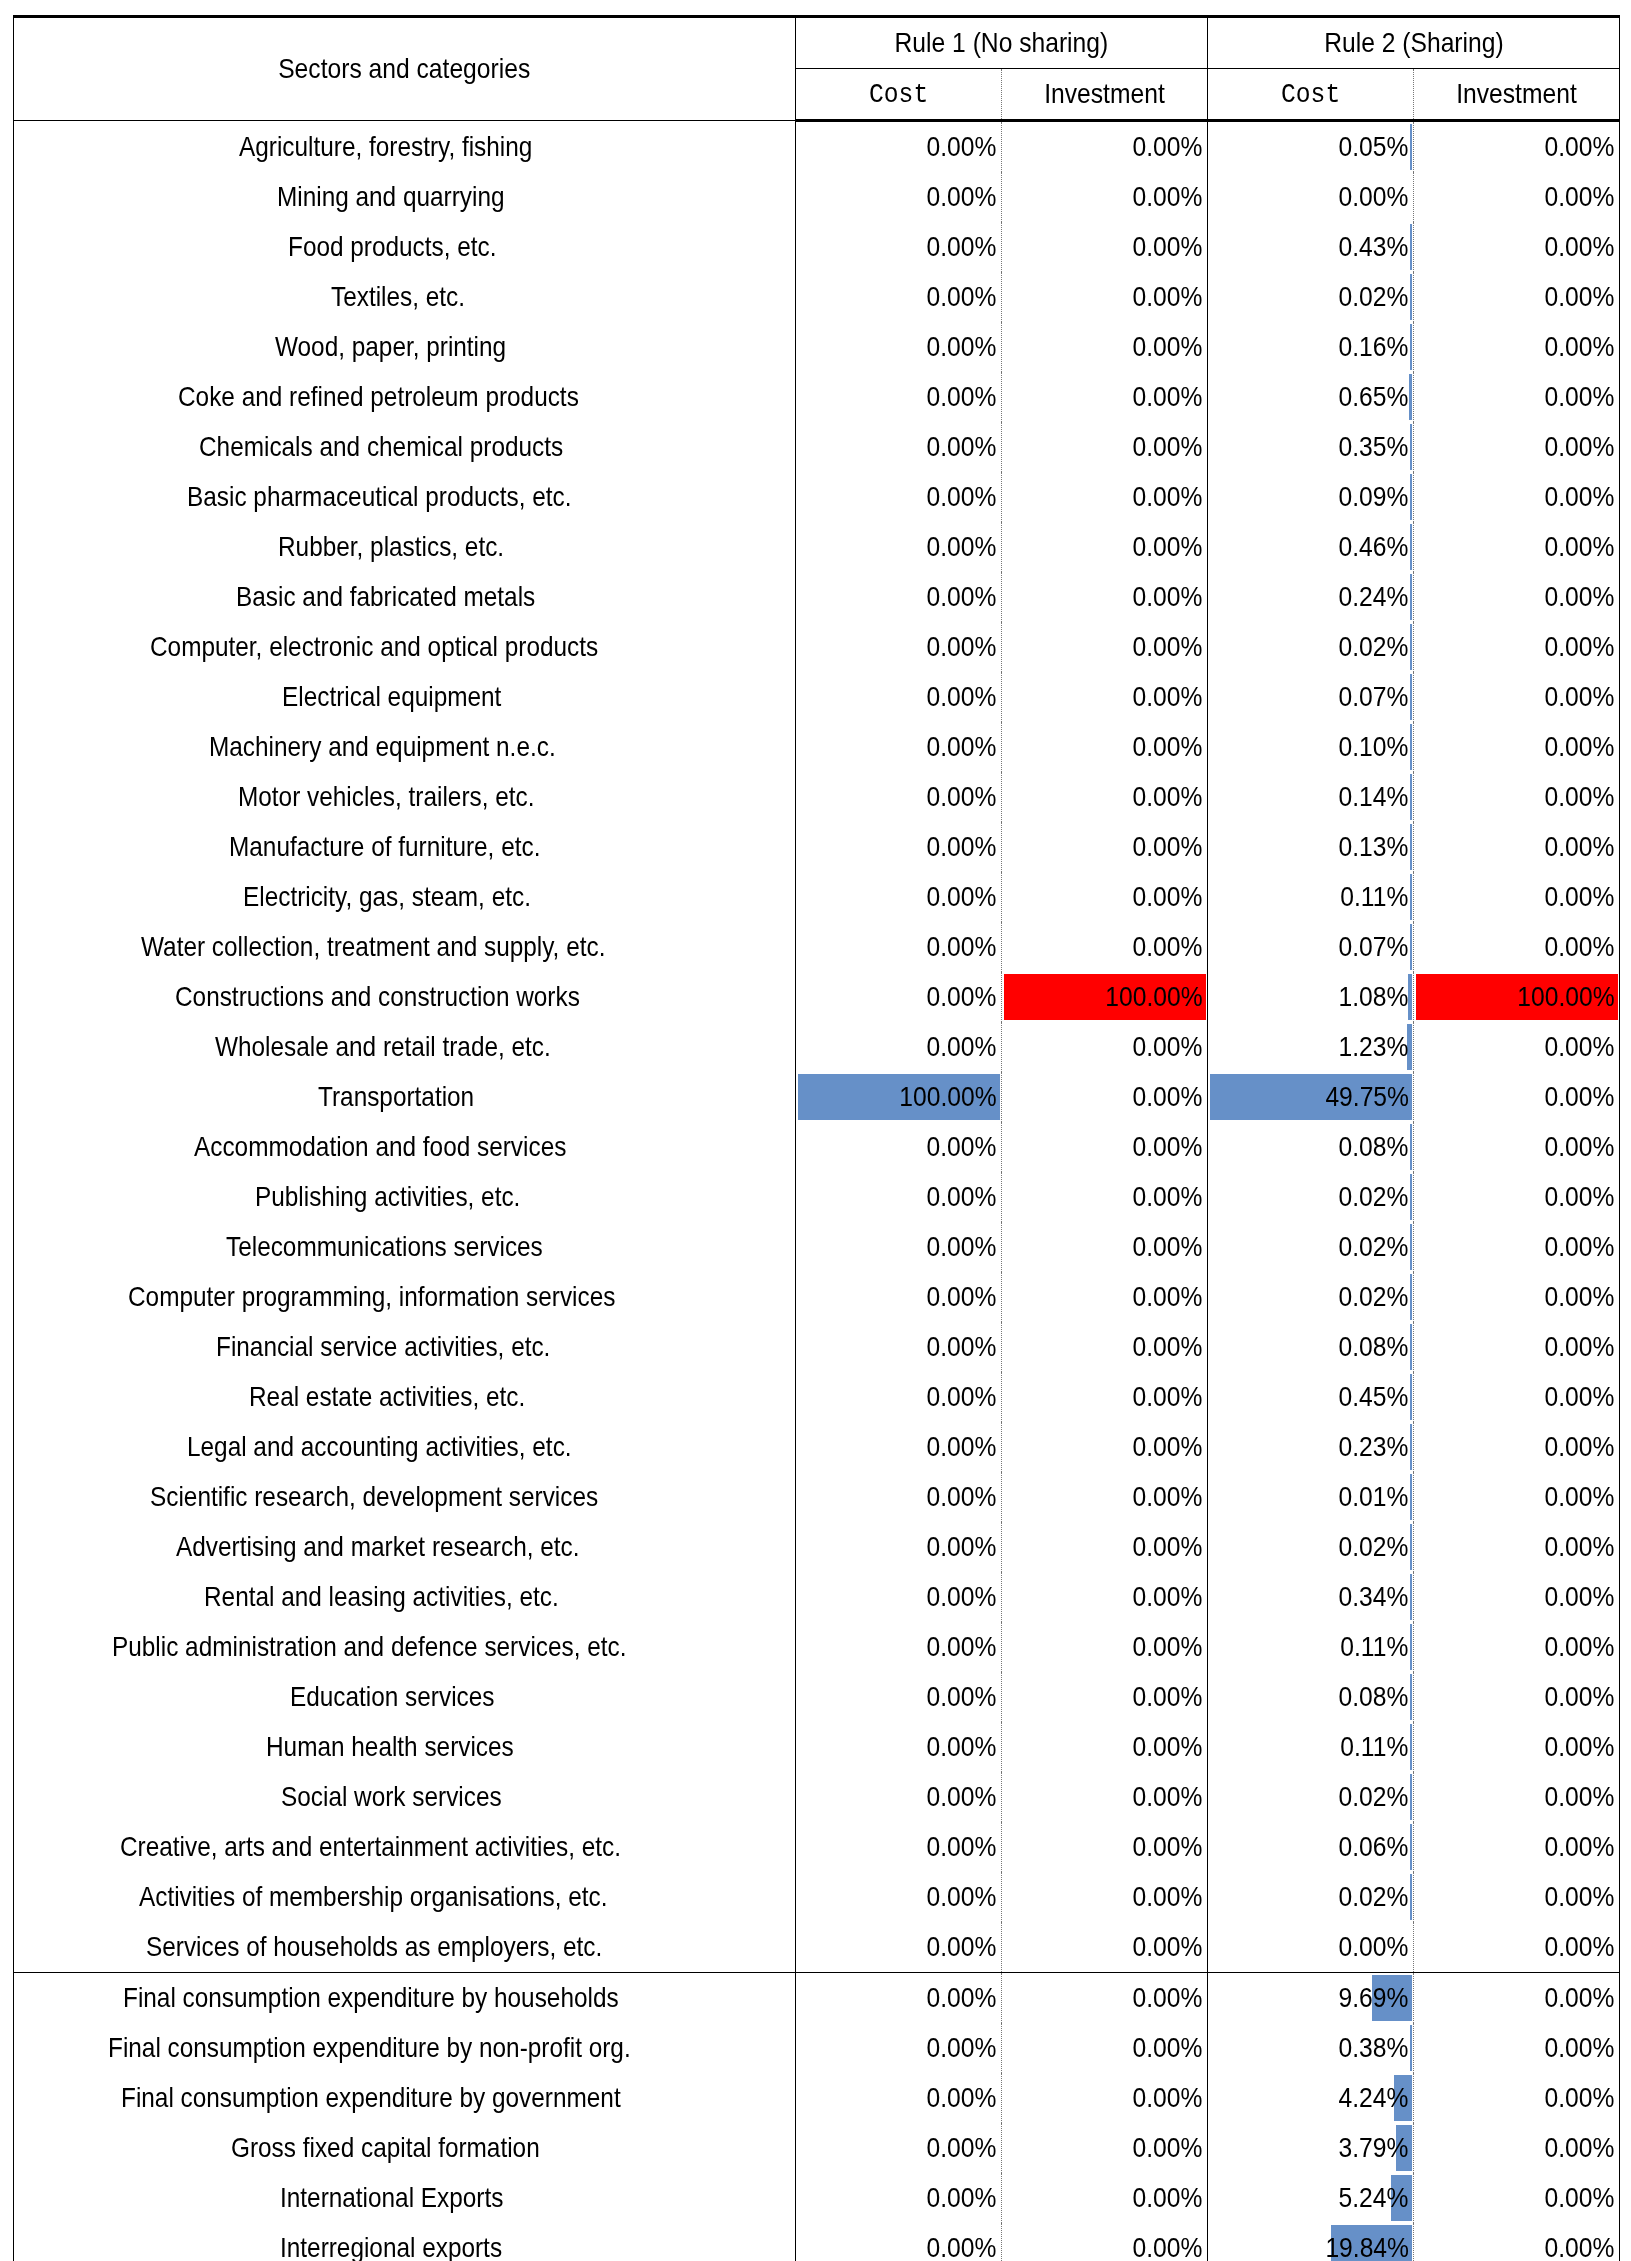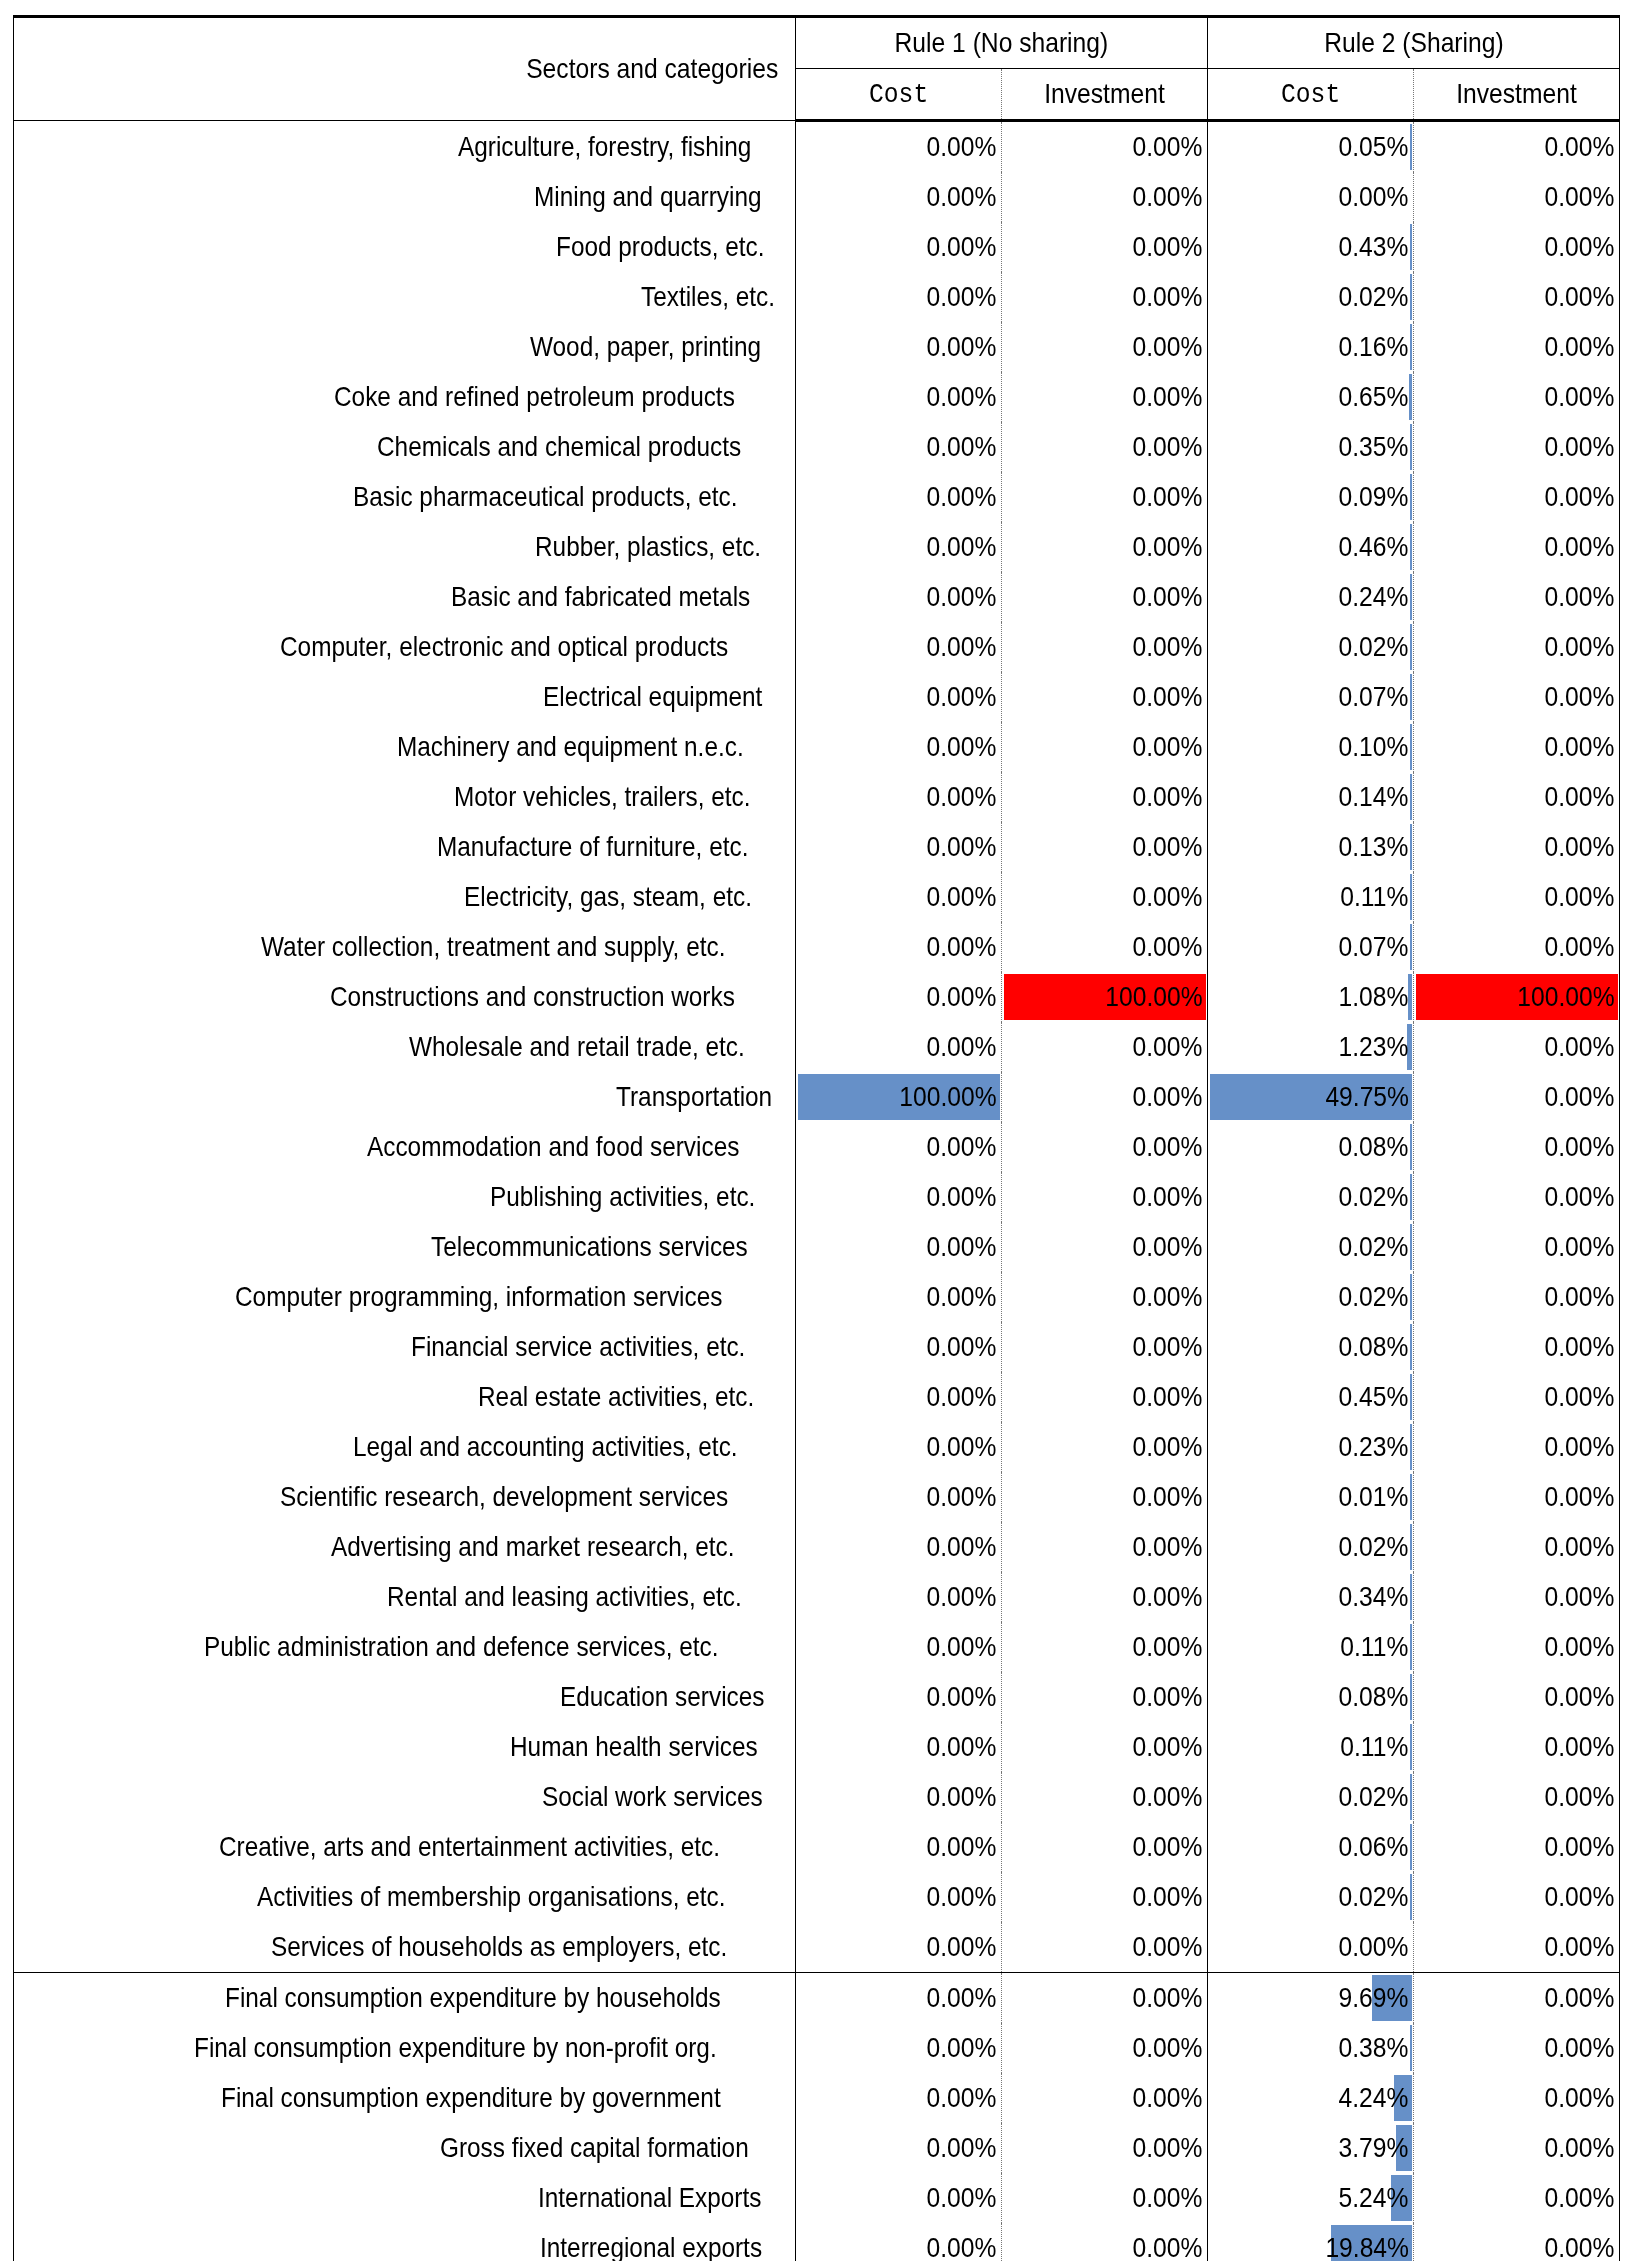--- a/index.html
+++ b/index.html
@@ -37,35 +37,35 @@
     font-size: 28px;
     height: 50px;
     text-align: center;
     border-left: 1.9px solid #000;
     border-right: 1.9px solid #000;
   }
   #tbl thead tr.h1 th { border-top: 3.8px solid #000; border-bottom: 1.9px solid #000; }
   #tbl thead tr.h2 th { border-bottom: 3.8px solid #000; }
   #tbl thead th.sub-left { border-right: 0.9px dotted #777; font-family: Liberation Mono, monospace; }
   #tbl thead th.sub-right { border-left: 0.9px dotted #777; }
-  #tbl thead th.label-head { border-bottom: 3.8px solid #000; text-align: right; }
+  #tbl thead th.label-head { border-bottom: 3.8px solid #000; }
   .hdr-text { display: inline-block; transform: scaleX(0.88); transform-origin: center; }
 
   
   #tbl tbody td {
     height: 50px;
     font-size: 28px;
     line-height: 50px;
     position: relative;
   }
   #tbl tbody td.label {
     padding-left: 6.6px;
     border-left: 1.9px solid #000;
     border-right: 1.9px solid #000;
-    text-align: right;
+    text-align: center;
   }
   .lbl-text {
     display: inline-block;
     transform: scaleX(0.87);
     transform-origin: left center;
   }
   #tbl tbody td.num {
     text-align: right;
     padding-right: 4.7px;
   }

